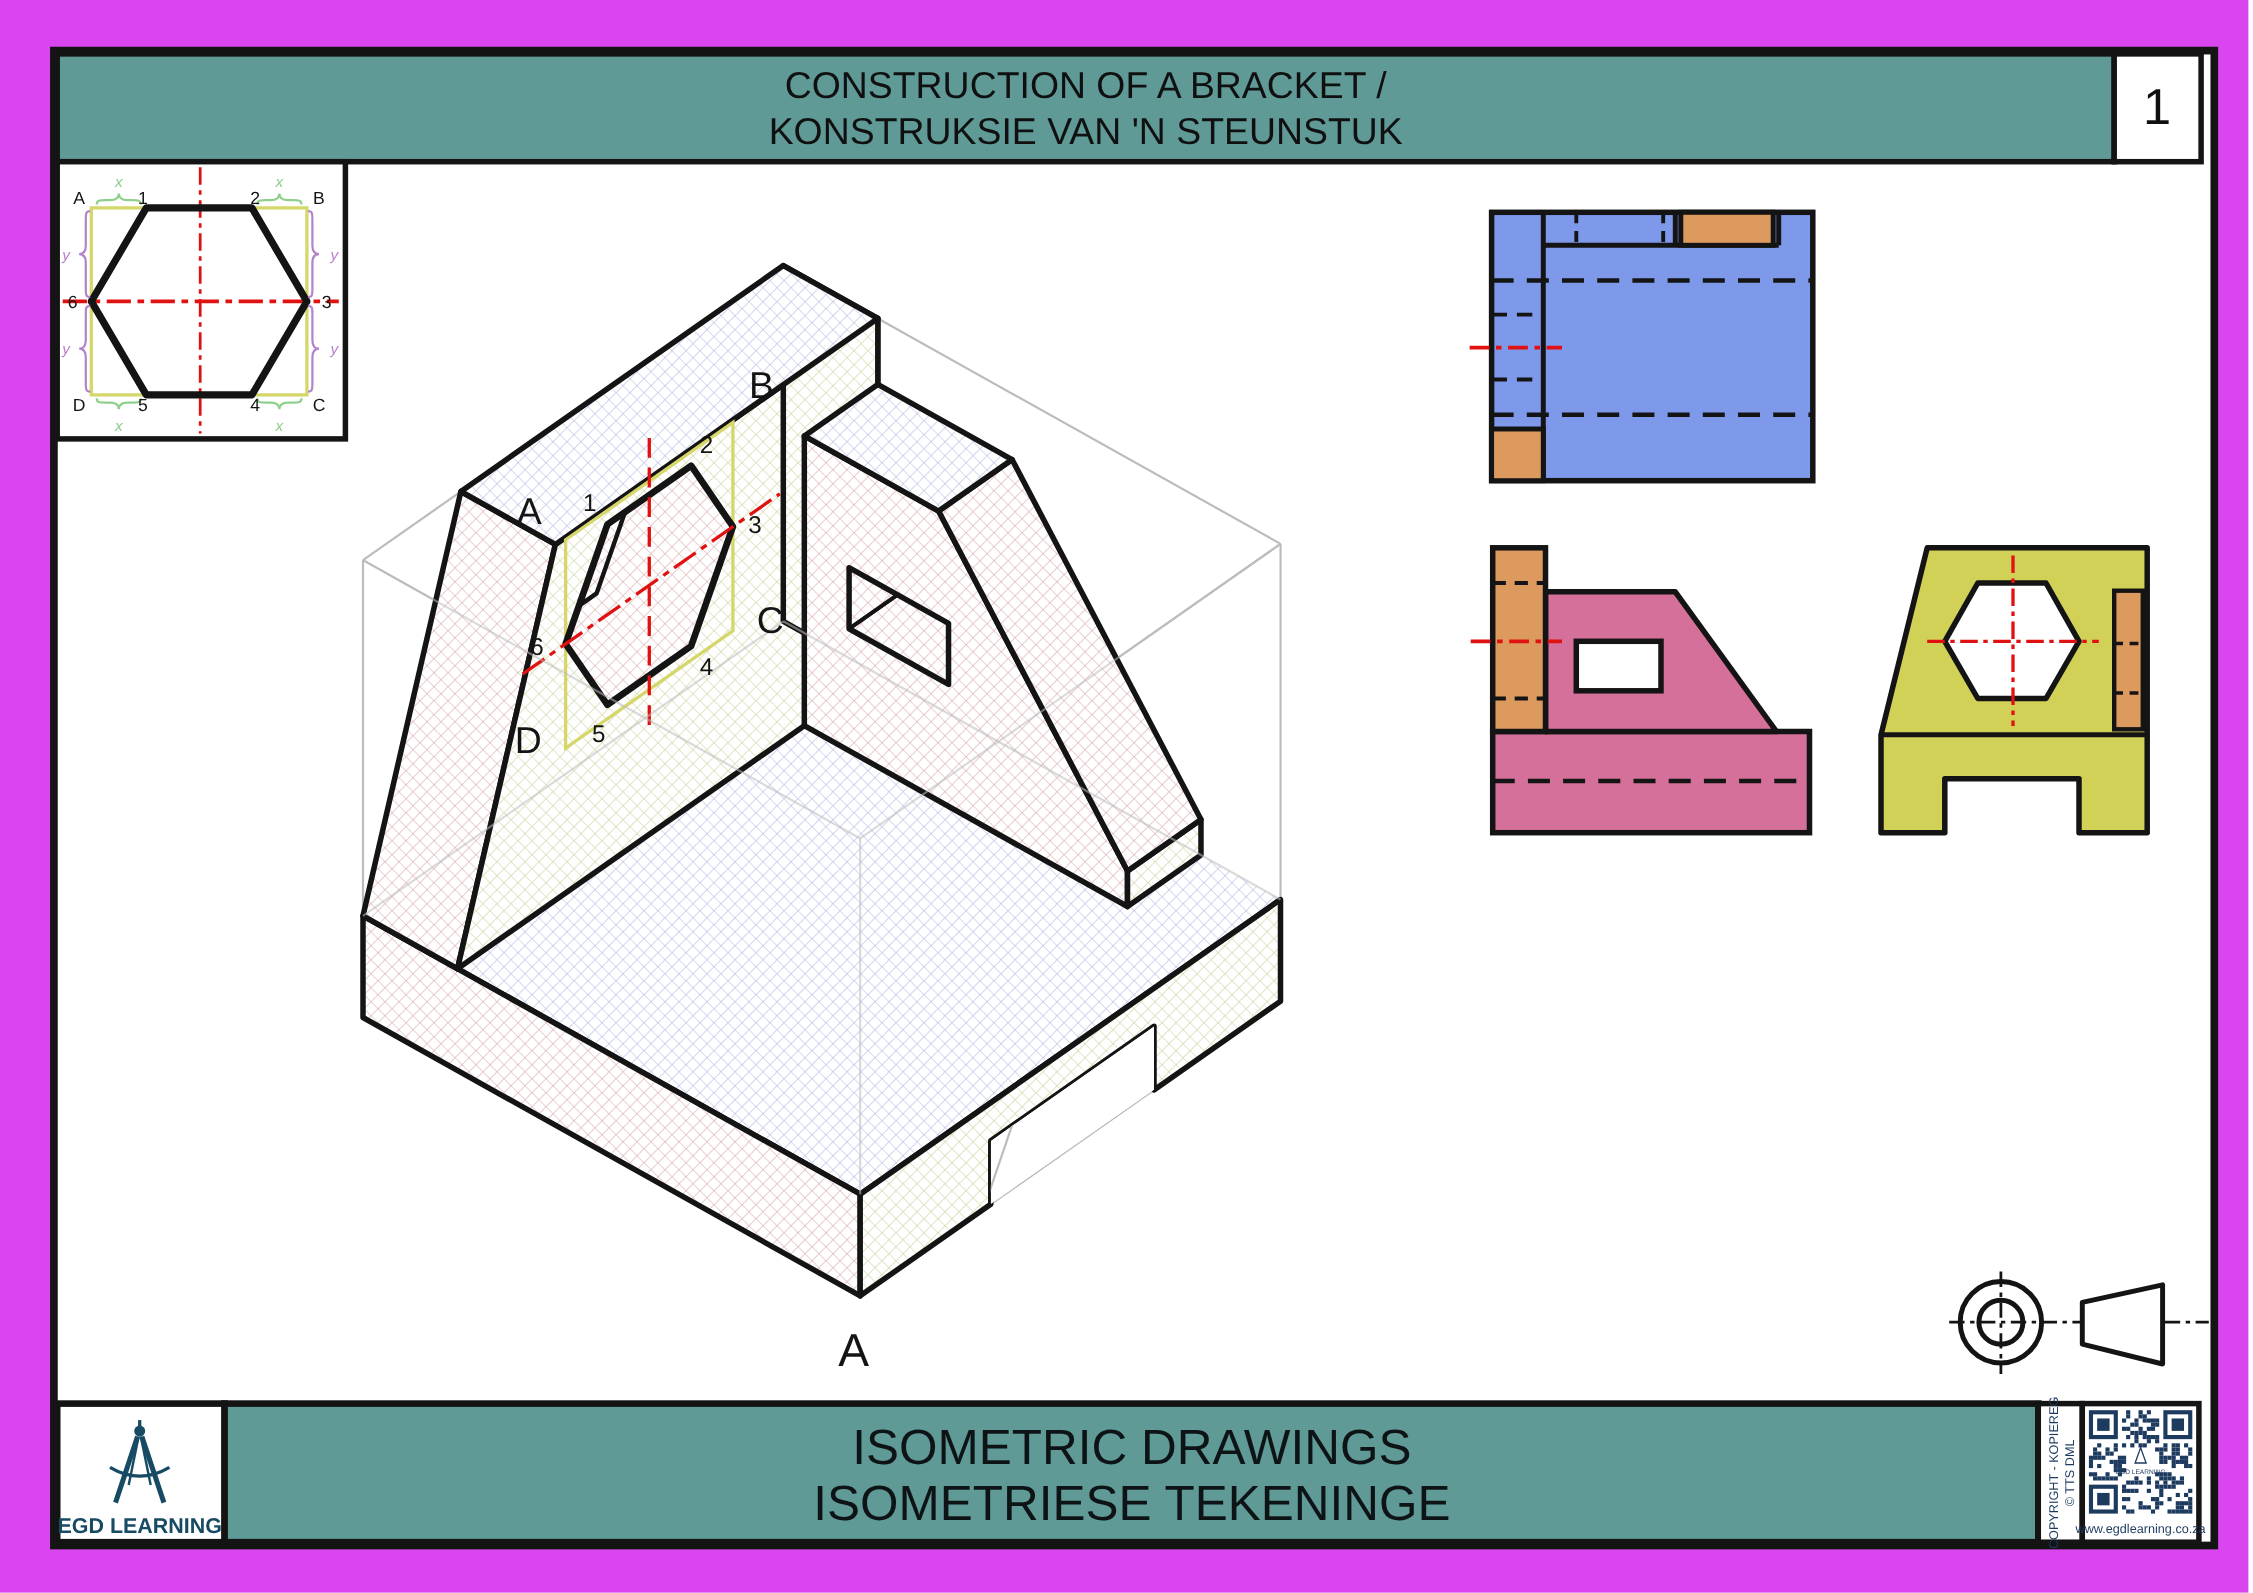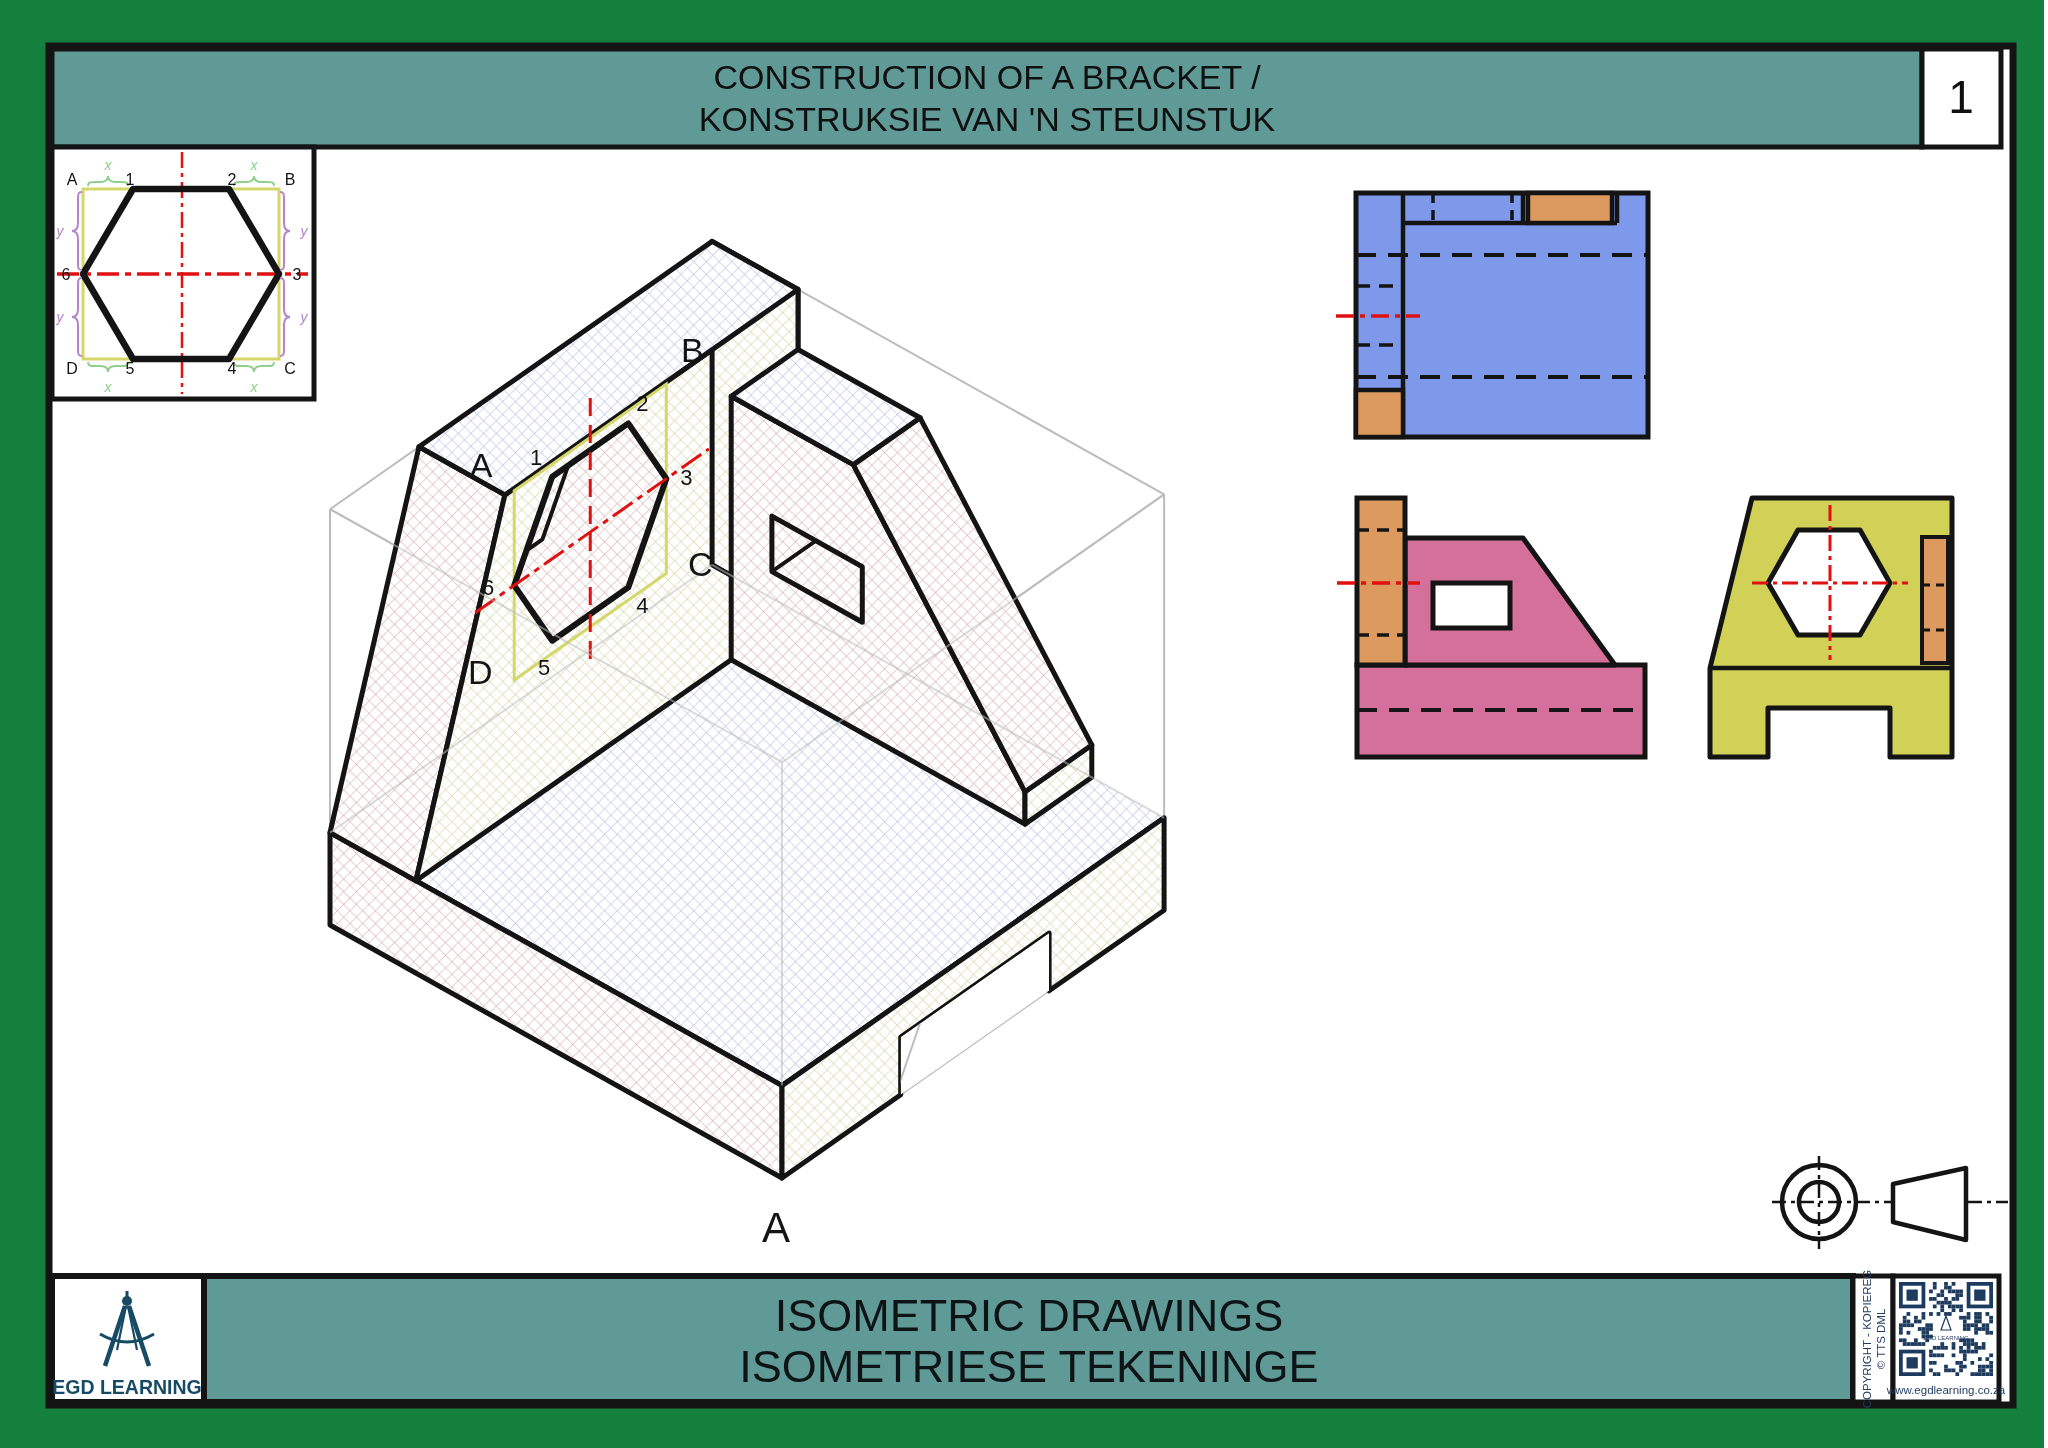--- a/index.html
+++ b/index.html
@@ -1,16 +1,16 @@
 <!DOCTYPE html>
 <html><head>
 <meta charset="utf-8">
 <style>
   html,body{margin:0;padding:0;background:#fff;}
-  .page{position:relative;width:2044px;height:1448px;background:#15803d;font-family:"Liberation Sans",sans-serif;overflow:hidden;}
+  .page{position:relative;width:2044px;height:1448px;background:#d946ef;font-family:"Liberation Sans",sans-serif;overflow:hidden;}
   svg{position:absolute;left:0;top:0;}
   text{font-family:"Liberation Sans",sans-serif;}
 </style>
 </head>
 <body>
 
 <div class="page">
 <svg width="2048" height="1448" viewBox="0 0 2048 1448">
 
   <defs>

